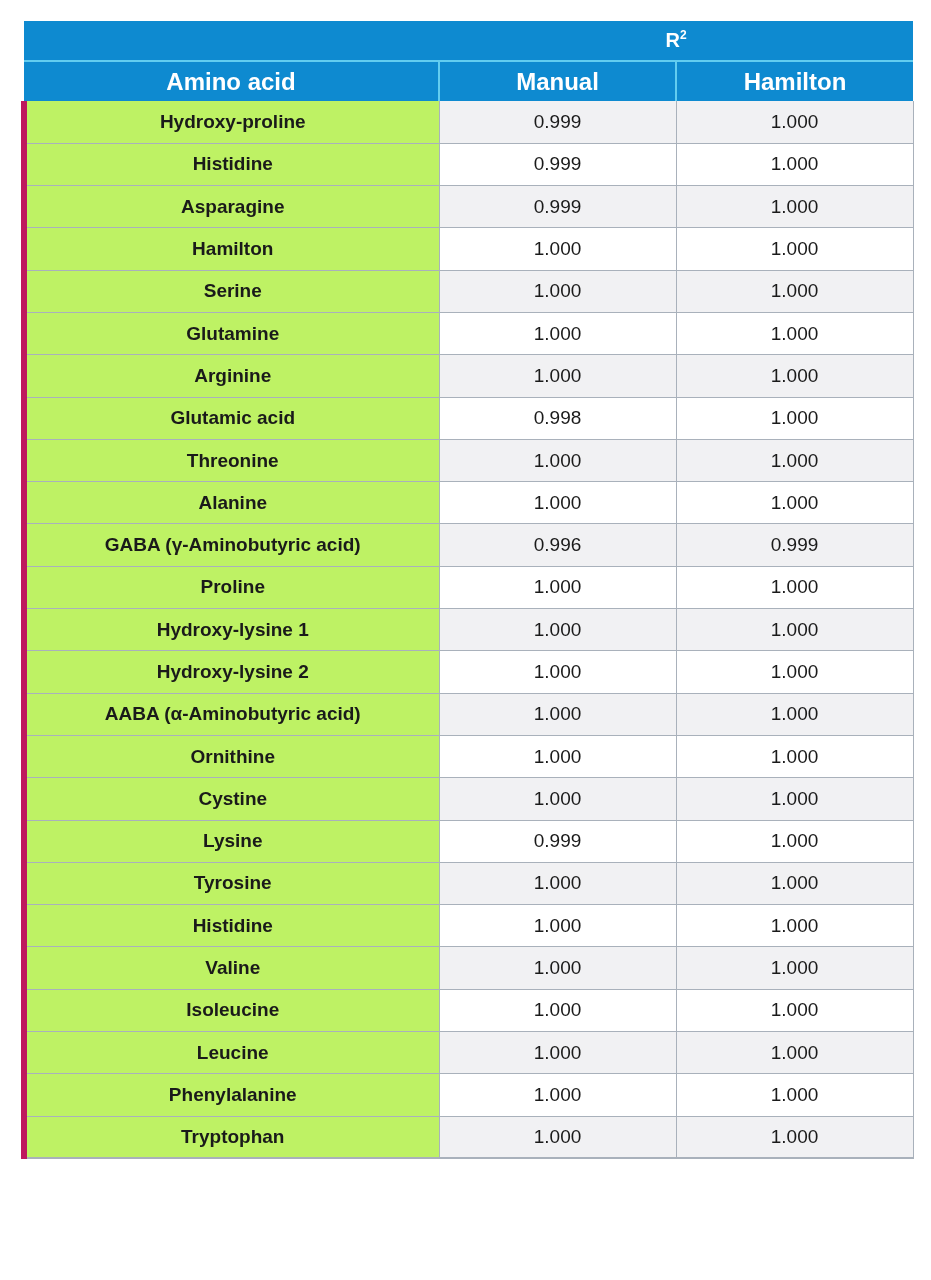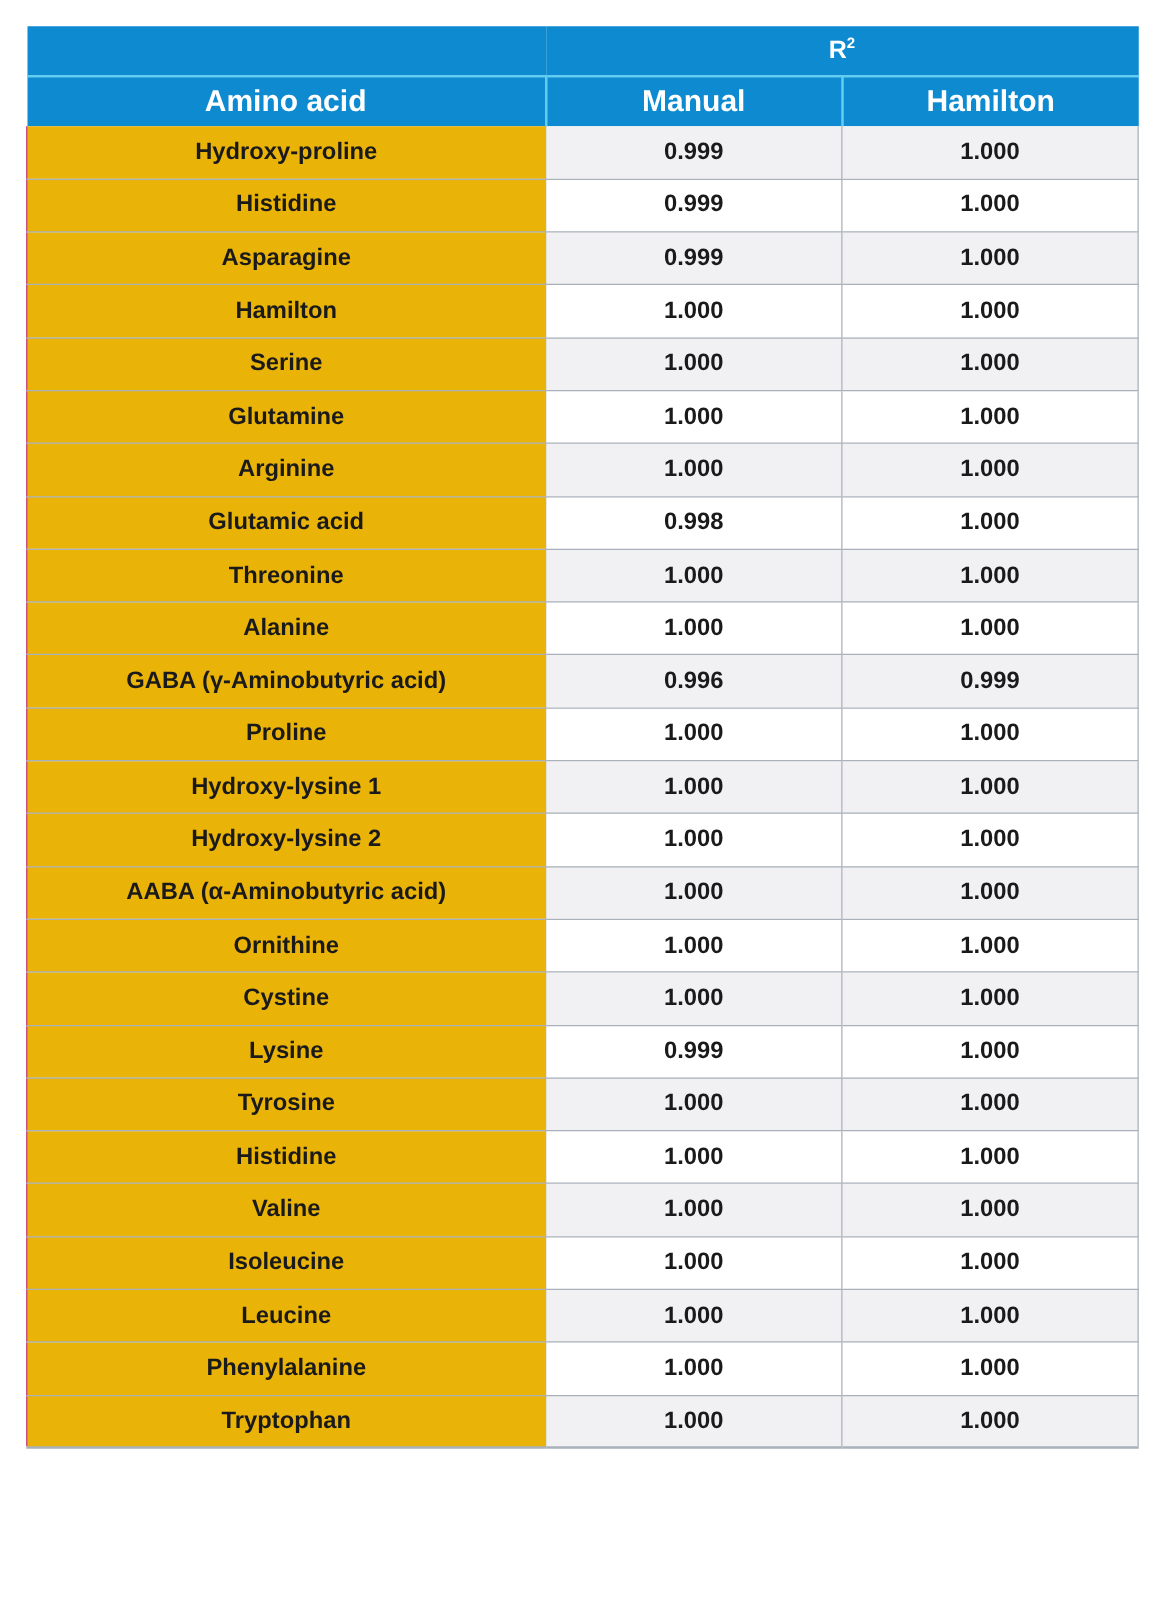--- a/index.html
+++ b/index.html
@@ -76,26 +76,26 @@
     font-size: 19px;
     color: #1a1a1a;
     text-align: center;
     vertical-align: middle;
     border-bottom: 1px solid #a9b1bb;
     border-right: 1px solid #a9b1bb;
     box-sizing: border-box;
     white-space: nowrap;
   }
   tbody td.name {
-    background: #eab308;
-    font-weight: bold;
-    border-left: 1px solid #be185d;
+    background: #bef264;
+    font-weight: bold;
+    border-left: 6px solid #be185d;
   }
   tbody td.val {
-    font-weight: bold;
+    font-weight: normal;
   }
   tbody tr.odd  td.val { background: #f1f1f3; }
   tbody tr.even td.val { background: #ffffff; }
   tbody tr:last-child td {
     border-bottom: 2px solid #a9b1bb;
   }
   tbody tr:first-child td {
     border-top: none;
   }
 </style>

